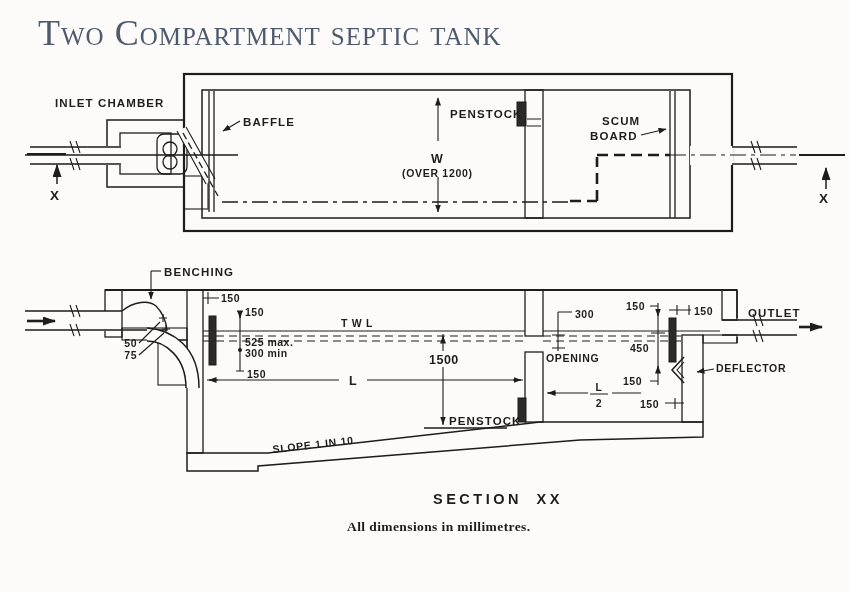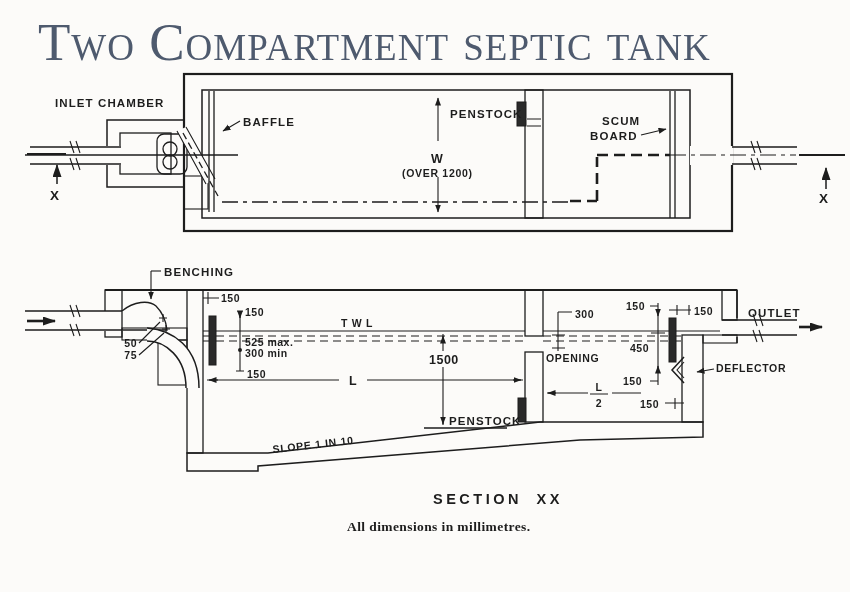--- a/index.html
+++ b/index.html
@@ -1,20 +1,20 @@
 <!DOCTYPE html>
 <html><head>
 <meta charset="utf-8">
 <style>
   html,body{margin:0;padding:0;background:#ffffff;}
   .stage{position:relative;width:850px;height:592px;background:#fcfbf9;overflow:hidden;
          font-family:"Liberation Sans",sans-serif;}
   .main-title{position:absolute;left:38px;top:12px;margin:0;
               font-family:"Liberation Serif",serif;font-variant:small-caps;font-weight:500;
-              font-size:53px;letter-spacing:1px;color:#4e5a6e;white-space:nowrap;}
+              font-size:36px;letter-spacing:1px;color:#4e5a6e;white-space:nowrap;}
   svg{position:absolute;left:0;top:0;}
   text{font-family:"Liberation Sans",sans-serif;font-weight:bold;fill:#1d1d1d;}
   .lbl{font-size:11.5px;letter-spacing:1.1px;}
   .lbl2{font-size:10.5px;letter-spacing:0.7px;}
   .dim{font-size:10.5px;letter-spacing:0.5px;}
   .dimL{font-size:12.5px;letter-spacing:0.5px;}
   .xm{font-size:13.5px;}
   .cap{font-size:14.5px;letter-spacing:3.5px;word-spacing:7px;}
   .note{font-family:"Liberation Serif",serif;font-weight:bold;font-size:13.5px;letter-spacing:0.4px;}
   .s1{stroke:#1d1d1d;stroke-width:1.1;fill:none;}

